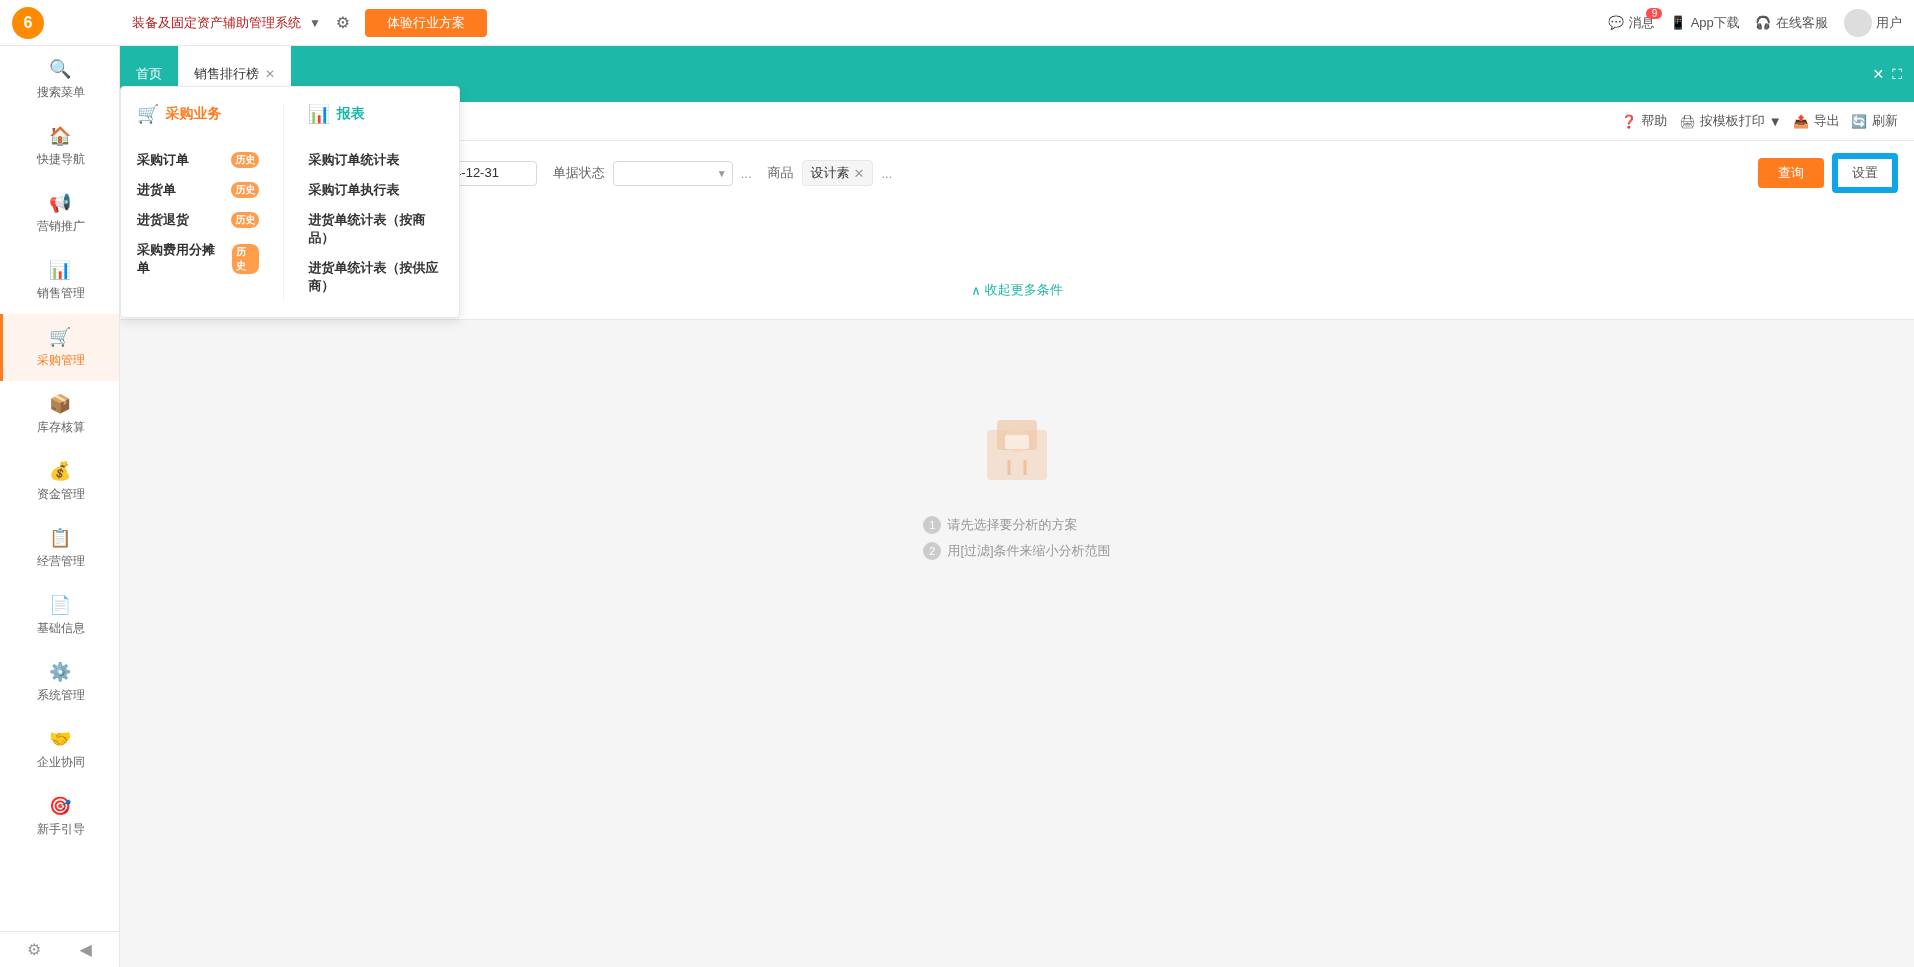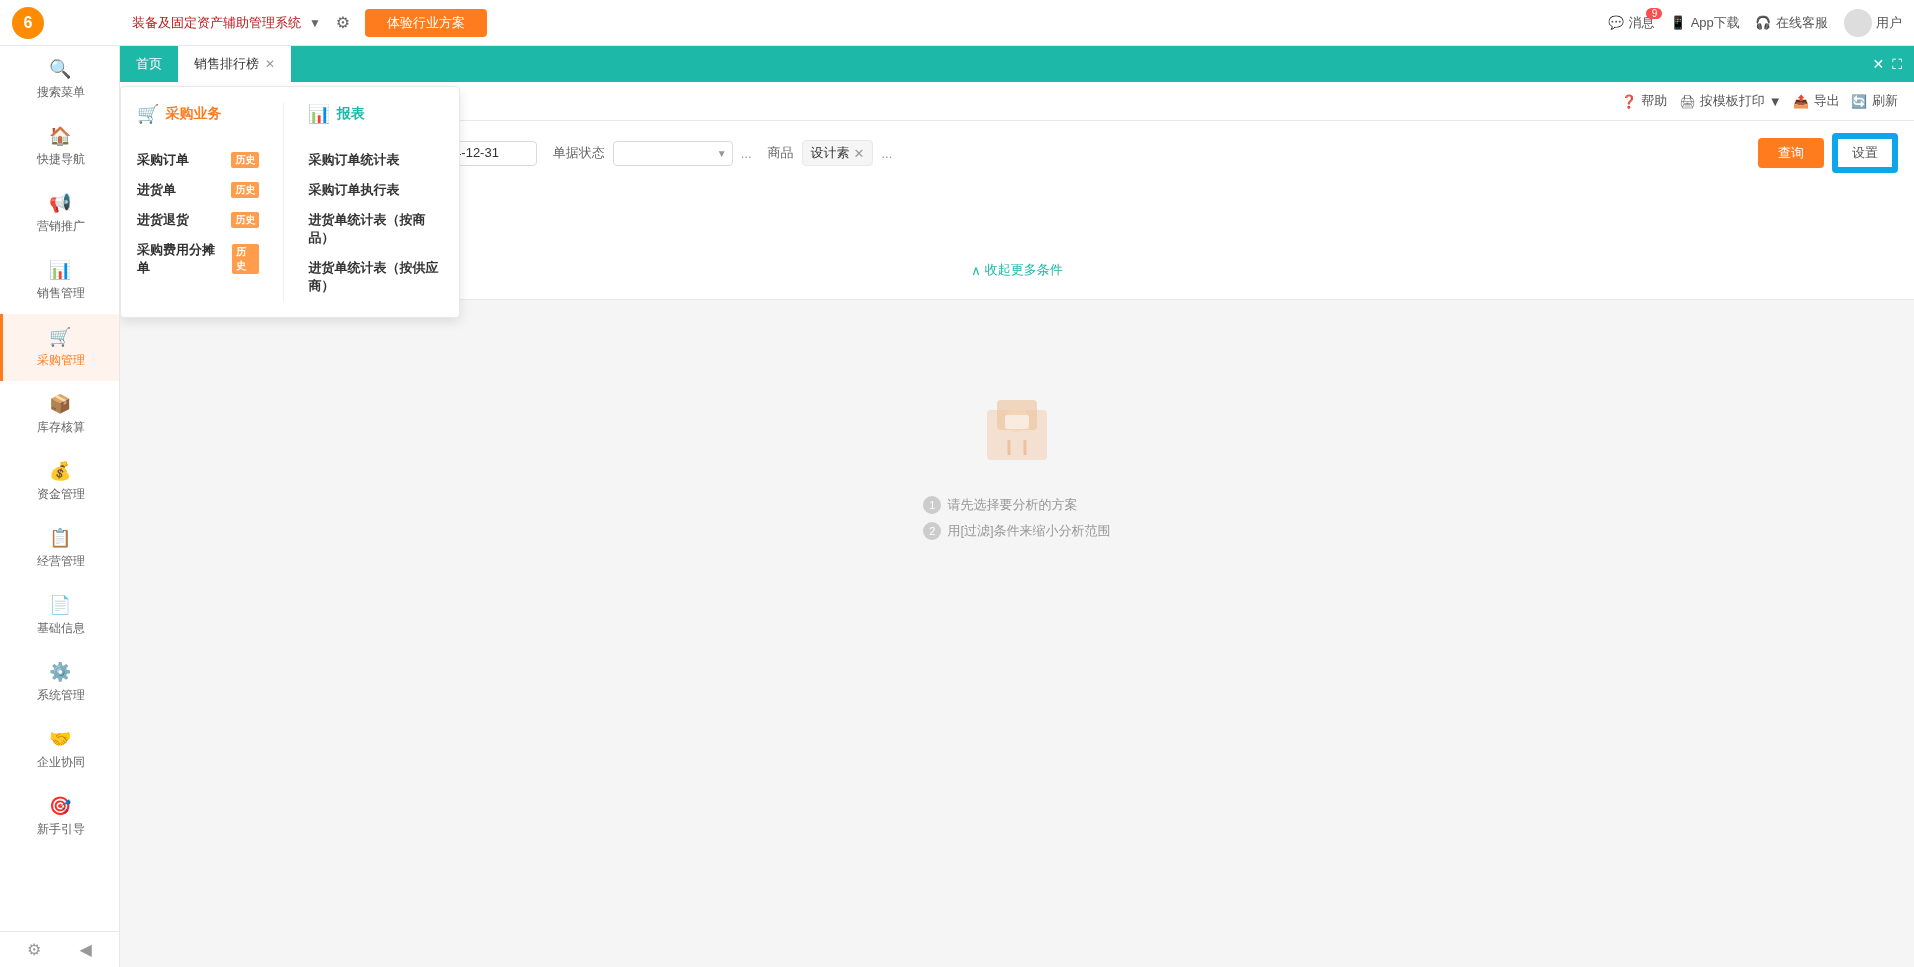--- a/index.html
+++ b/index.html
@@ -170,21 +170,21 @@
       flex-direction: column;
       overflow: hidden;
       background: #f5f5f5;
     }
 
     
     .tab-bar {
       background: #1eb8a8;
       display: flex;
       align-items: center;
-      height: 36px;
+      height: 56px;
       flex-shrink: 0;
     }
     .tab-item {
       padding: 0 16px;
       height: 100%;
       display: flex;
       align-items: center;
       color: white;
       cursor: pointer;
       font-size: 13px;
@@ -446,21 +446,21 @@
       font-size: 13px;
       cursor: pointer;
       gap: 8px;
       font-weight: bold;
     }
     .history-badge {
       background: #ff9d4d;
       color: white;
       font-size: 10px;
       padding: 1px 4px;
-      border-radius: 2px;
+      border-radius: 8px;
     }
     .dropdown-divider-v {
       width: 1px;
       background: #f0f0f0;
       margin: 0 4px;
     }
     .dropdown-right-col {
       flex: 1.1;
     }
     .dropdown-right-col .dropdown-col-title {

